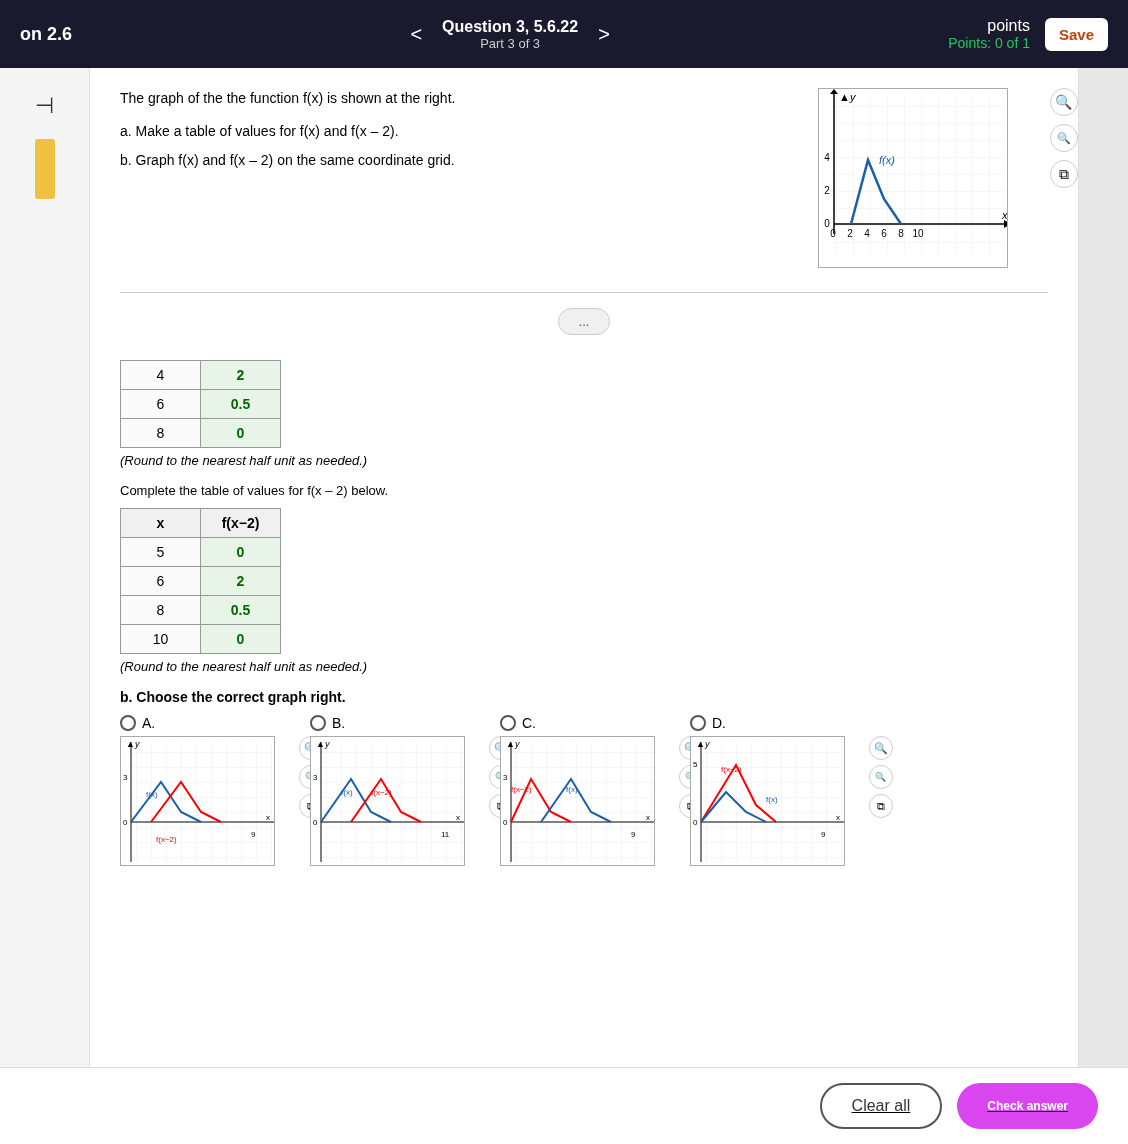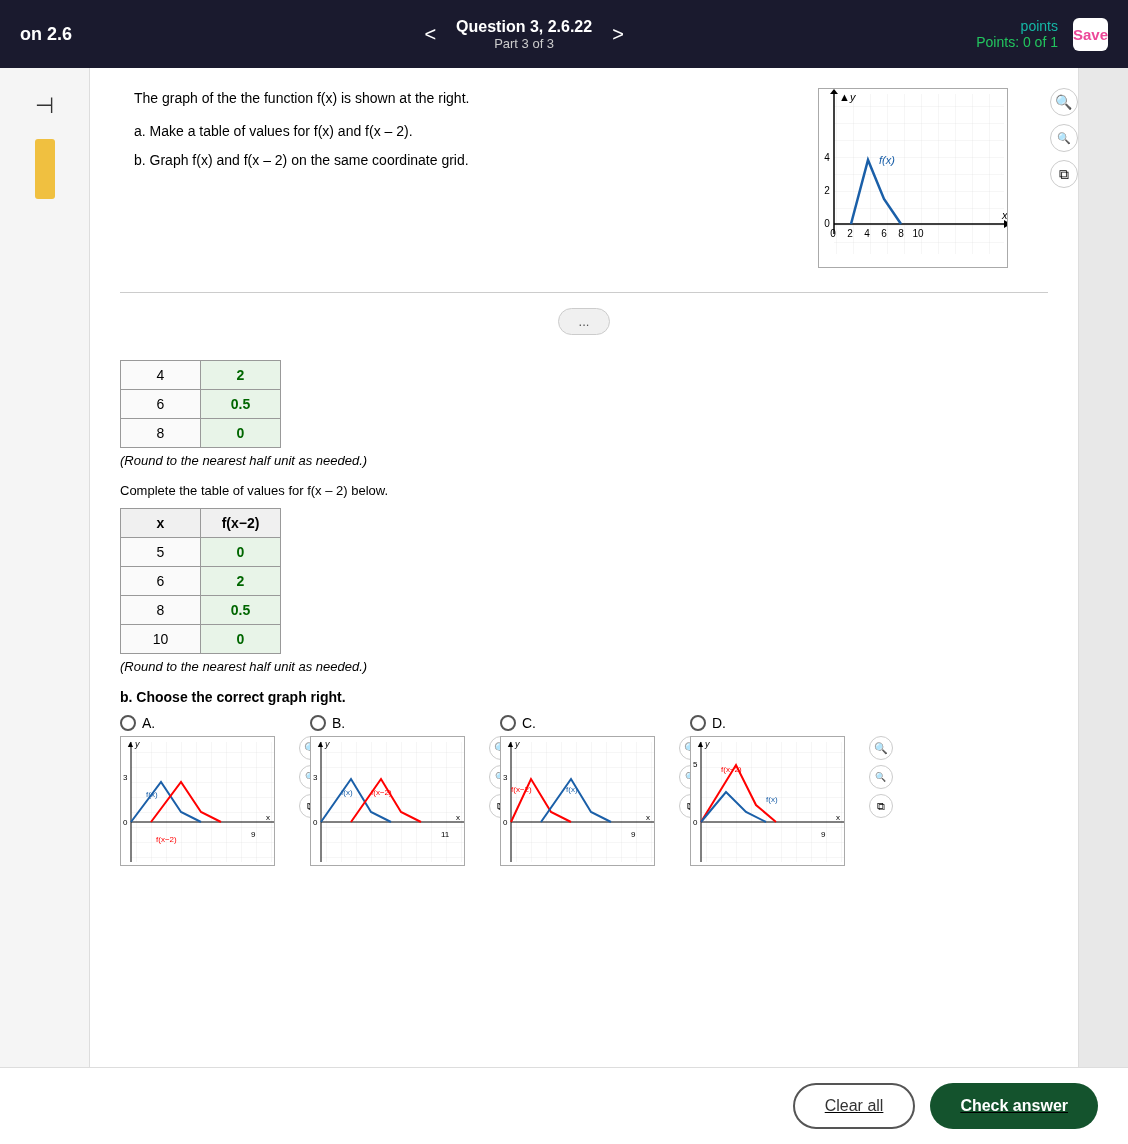--- a/index.html
+++ b/index.html
@@ -18,25 +18,25 @@
     .header-left { font-size: 18px; font-weight: bold; color: white; }
     .header-center { text-align: center; }
     .header-center .question-title { font-size: 16px; font-weight: bold; }
     .header-center .part-label { font-size: 13px; color: #ccc; }
     .header-nav { display: flex; align-items: center; gap: 15px; }
     .nav-arrow {
       background: none; border: none; color: white; font-size: 20px; cursor: pointer; padding: 5px;
     }
     .header-right { display: flex; align-items: center; gap: 15px; }
     .points-area { text-align: right; }
-    .points-label { font-size: 14px; color: #14b8a6; }
+    .points-label { font-size: 16px; color: #ffffff; }
     .points-value { font-size: 14px; color: #22c55e; }
     .save-btn {
-      background: white; color: #ec4899; border: none; border-radius: 6px;
-      padding: 8px 0; font-size: 15px; font-weight: bold; cursor: pointer;
+      background: white; color: #c2410c; border: none; border-radius: 6px;
+      padding: 8px 14px; font-size: 15px; font-weight: bold; cursor: pointer;
     }
 
     
     .main-container {
       display: flex;
       background: white;
       min-height: 1084px;
     }
 
     
@@ -71,21 +71,21 @@
       border-left: 1px solid #ddd;
     }
 
     
     .top-section {
       display: flex;
       gap: 20px;
       padding-bottom: 20px;
       border-bottom: 1px solid #ccc;
     }
-    .problem-text { flex: 1; margin-left: 14px; }
+    .problem-text { flex: 1; }
     .problem-text p { margin-bottom: 8px; font-size: 14px; line-height: 1.5; }
     .problem-text .main-instruction { font-weight: normal; margin-bottom: 12px; }
 
     
     .graph-container {
       width: 230px;
       flex-shrink: 0;
       position: relative;
     }
     .graph-tools {
@@ -236,40 +236,40 @@
     .clear-all-btn {
       background: white;
       border: 2px solid #555;
       border-radius: 25px;
       padding: 12px 30px;
       font-size: 16px;
       cursor: pointer;
       color: #333;
     }
     .check-answer-btn {
-      background: #14532d;
+      background: #d946ef;
       border: none;
       border-radius: 25px;
       padding: 12px 30px;
-      font-size: 16px;
+      font-size: 12px;
       font-weight: bold;
       color: white;
       cursor: pointer;
     }
   </style>
 </head>
 <body>
 
 <div class="header">
   <div class="header-left">on 2.6</div>
   <div class="header-center">
     <div class="header-nav">
       <button class="nav-arrow">&lt;</button>
       <div>
-        <div class="question-title">Question 3, 2.6.22</div>
+        <div class="question-title">Question 3, 5.6.22</div>
         <div class="part-label">Part 3 of 3</div>
       </div>
       <button class="nav-arrow">&gt;</button>
     </div>
   </div>
   <div class="header-right">
     <div class="points-area">
       <div class="points-label">points</div>
       <div class="points-value">Points: 0 of 1</div>
     </div>

